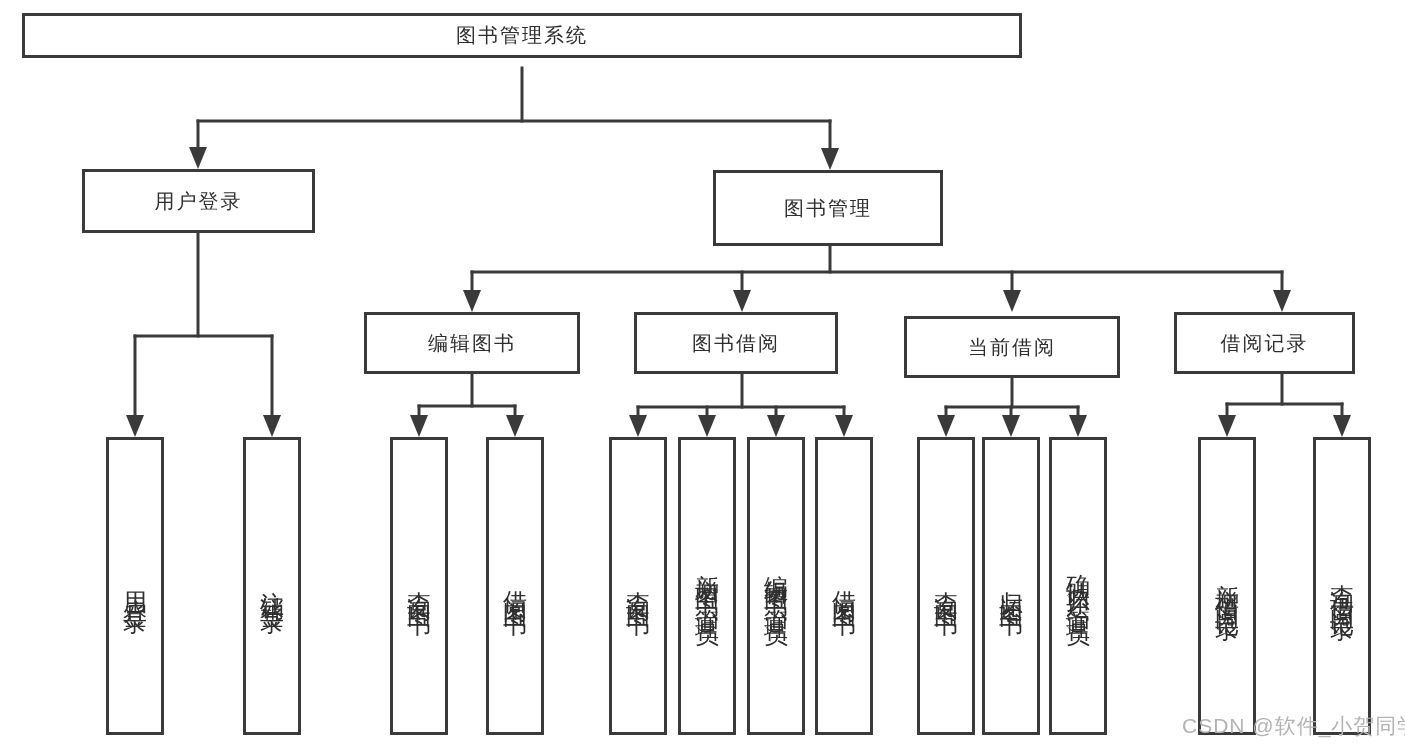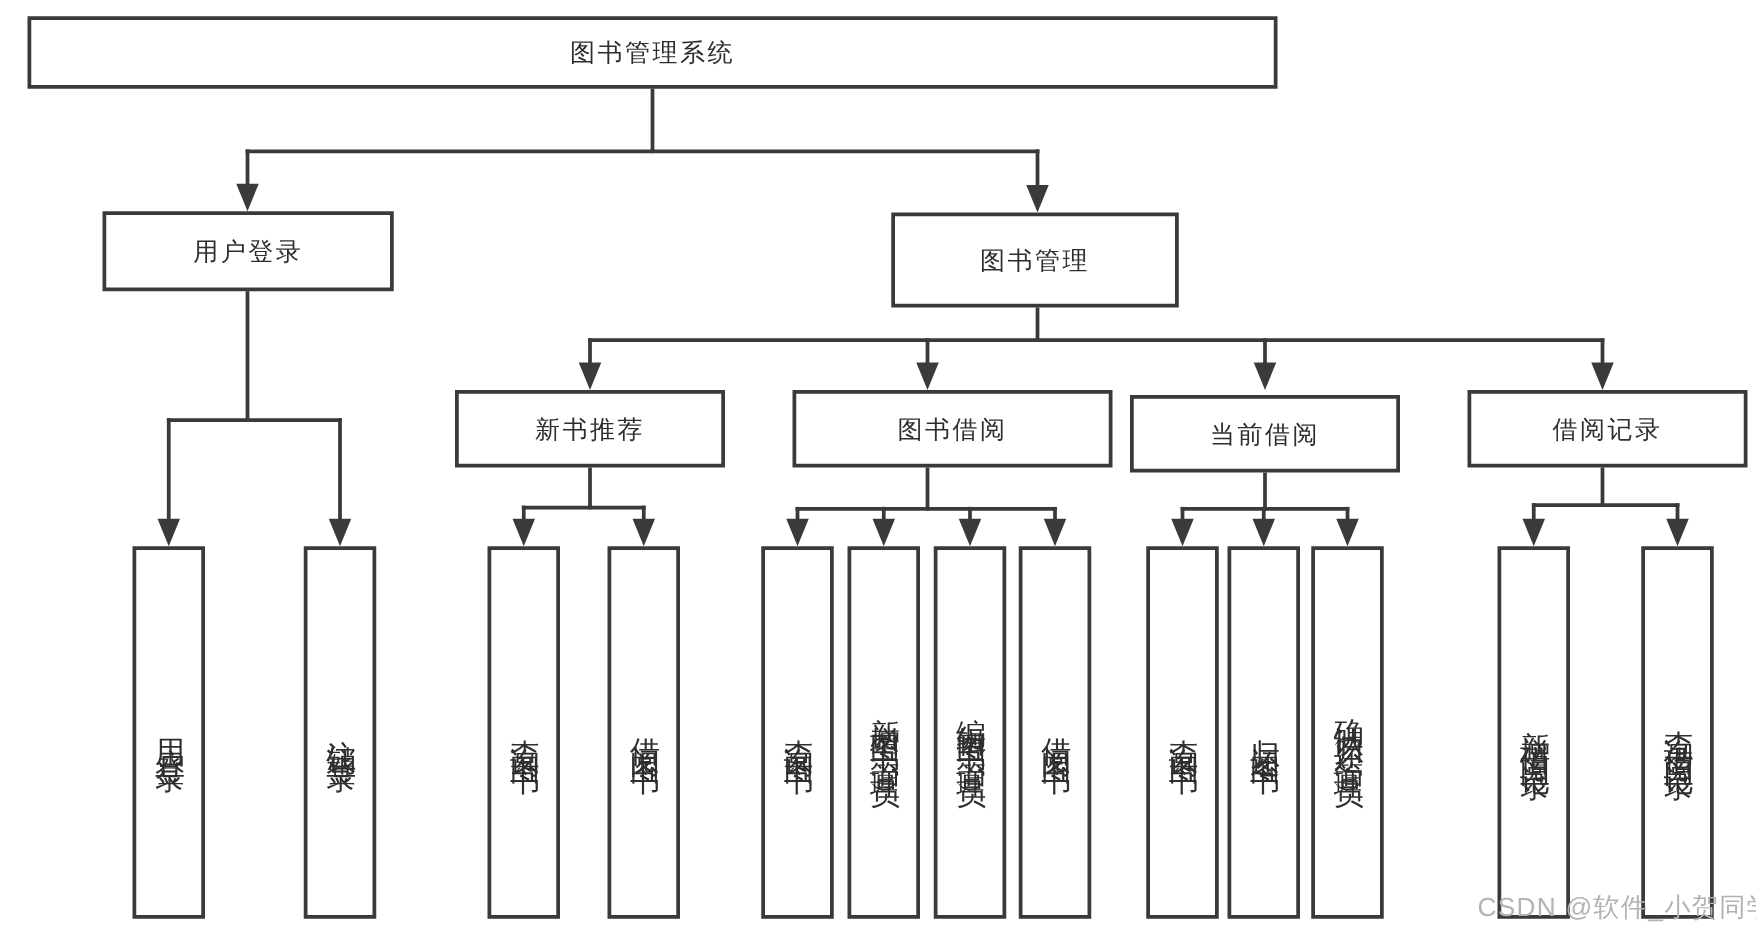--- a/index.html
+++ b/index.html
@@ -93,41 +93,41 @@
       <polygon points="776,437 767,415 785,415"></polygon>
       <polygon points="844,437 835,415 853,415"></polygon>
       <polygon points="946,437 937,415 955,415"></polygon>
       <polygon points="1011,437 1002,415 1020,415"></polygon>
       <polygon points="1078,437 1069,415 1087,415"></polygon>
       <polygon points="1227,437 1218,415 1236,415"></polygon>
       <polygon points="1342,437 1333,415 1351,415"></polygon>
     </g>
   </svg>
 
-  <div class="box h-box" style="left:22px; top:13px; width:1000px; height:58px;">
+  <div class="box h-box" style="left:22px; top:13px; width:1000px; height:45px;">
     <span>图书管理系统</span>
   </div>
 
   <div class="box h-box" style="left:82px; top:169px; width:233px; height:64px;">
     <span>用户登录</span>
   </div>
   <div class="box h-box" style="left:713px; top:170px; width:230px; height:76px;">
     <span>图书管理</span>
   </div>
 
   <div class="box h-box" style="left:364px; top:312px; width:216px; height:62px;">
-    <span>新书推荐</span>
+    <span>编辑图书</span>
   </div>
-  <div class="box h-box" style="left:634px; top:312px; width:256px; height:62px;">
+  <div class="box h-box" style="left:634px; top:312px; width:204px; height:62px;">
     <span>图书借阅</span>
   </div>
   <div class="box h-box" style="left:904px; top:316px; width:216px; height:62px;">
     <span>当前借阅</span>
   </div>
-  <div class="box h-box" style="left:1174px; top:312px; width:224px; height:62px;">
+  <div class="box h-box" style="left:1174px; top:312px; width:181px; height:62px;">
     <span>借阅记录</span>
   </div>
 
   <div class="box leaf" style="left:106px; top:437px; width:58px; height:298px;">
     <span>用户登录</span>
   </div>
   <div class="box leaf" style="left:243px; top:437px; width:58px; height:298px;">
     <span>注销登录</span>
   </div>
 

